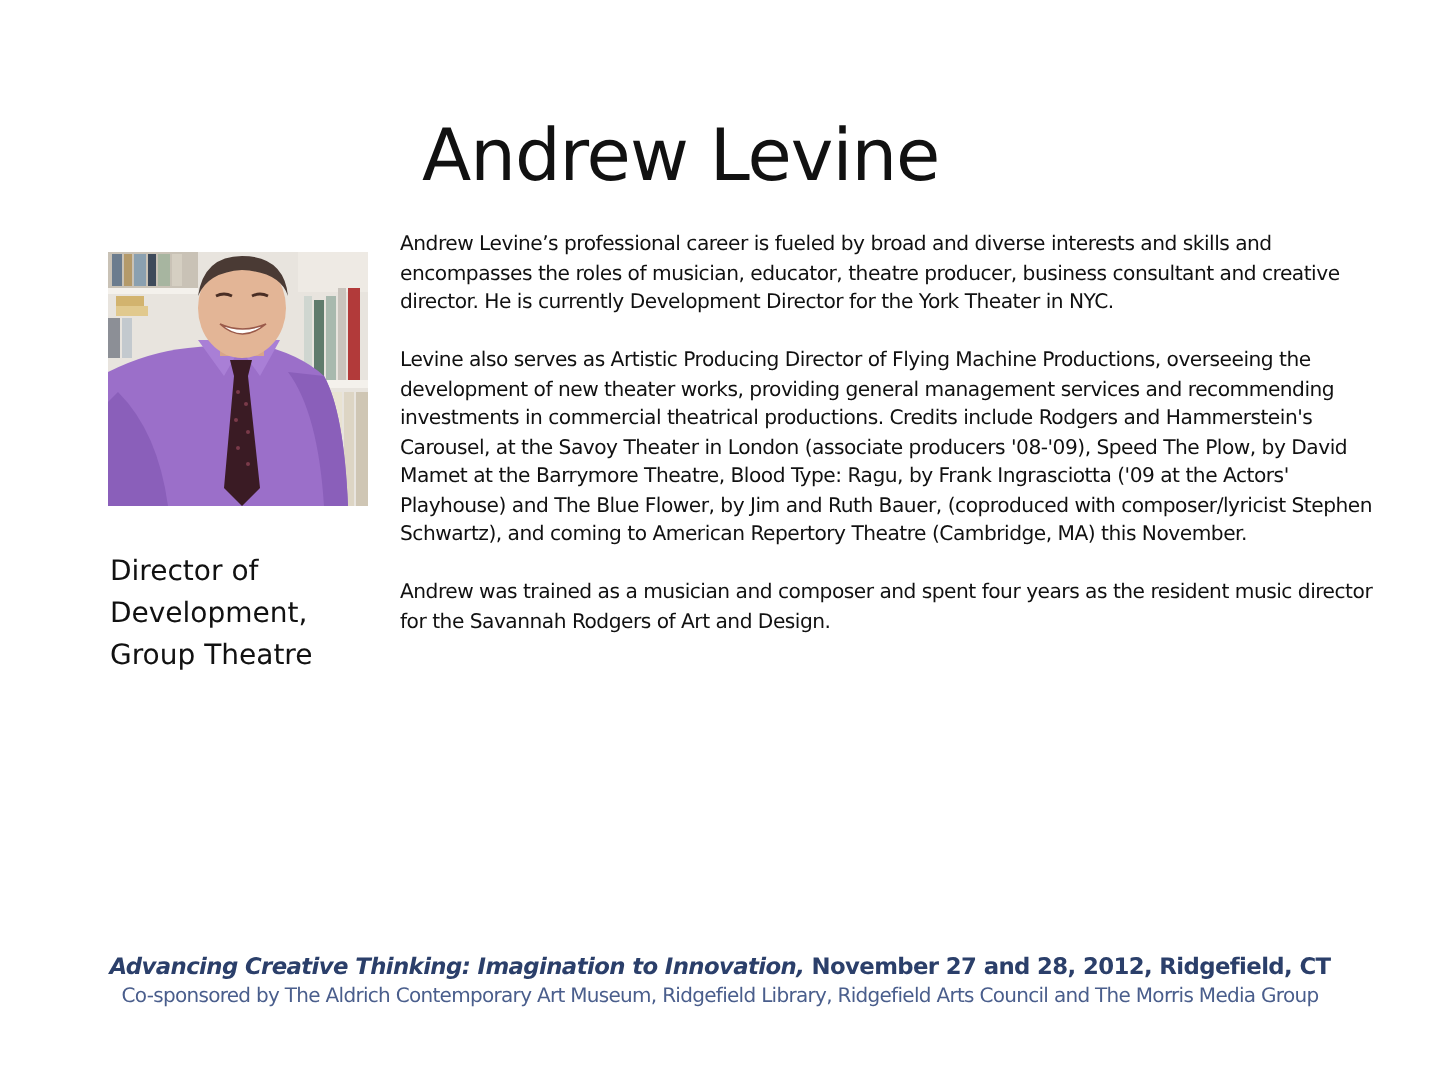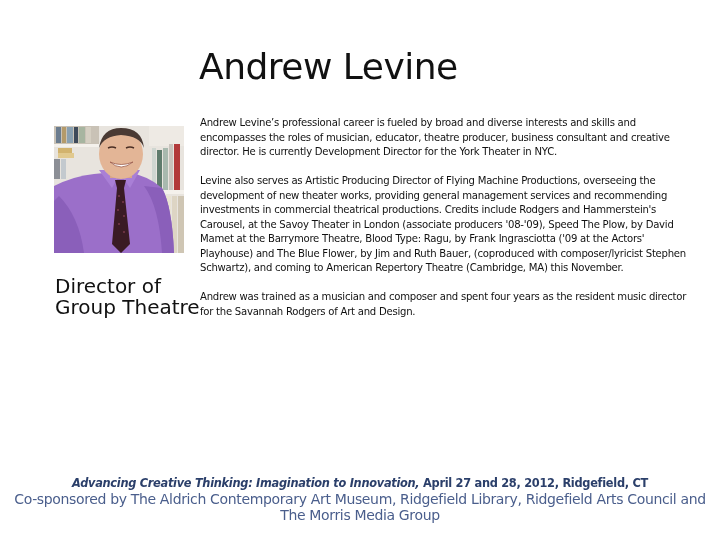--- a/index.html
+++ b/index.html
@@ -4,46 +4,46 @@
   <style>
     html, body { margin: 0; padding: 0; }
     body {
       width: 720px; height: 540px; background: #ffffff;
       position: relative; overflow: hidden;
       font-family: "Liberation Sans", sans-serif; color: #111;
     }
     .title {
       position: absolute; left: 199px; top: 40px;
       font-family: "DejaVu Sans", sans-serif; font-size: 36px; font-weight: normal;
-      letter-spacing: -0.5px; color: #111; margin: 0; line-height: 54px;
+      letter-spacing: -0.5px; color: #111; margin: 12px; line-height: 54px;
     }
     .photo {
       position: absolute; left: 54px; top: 126px; width: 130px; height: 127px;
       overflow: hidden; background: #e9e6e2;
     }
     .photo svg { display: block; }
     .caption {
       position: absolute; left: 55px; top: 276px; width: 135px;
-      font-family: "DejaVu Sans", sans-serif; font-size: 20px; line-height: 21px; color: #111;
+      font-family: "DejaVu Sans", sans-serif; font-size: 14px; line-height: 21px; color: #111;
     }
     .caption div { white-space: nowrap; }
     .bio {
       position: absolute; left: 200px; top: 116px; width: 490px;
       font-family: "DejaVu Sans", sans-serif; font-size: 10.1px; line-height: 14.5px; color: #111;
       letter-spacing: -0.25px;
     }
     .bio p { margin: 0 0 14.5px 0; }
     .footer {
       position: absolute; left: 0; top: 475px; width: 720px; text-align: center;
       font-family: "DejaVu Sans", sans-serif; color: #2b3f6a;
     }
     .footer .line1 { font-size: 11.4px; line-height: 16px; letter-spacing: -0.3px; }
     .footer .line1 em { font-weight: bold; font-style: italic; text-align: center; }
     .footer .line1 b { font-weight: bold; }
-    .footer .line2 { font-size: 14px; line-height: 16px; color: #4a5e8c; letter-spacing: -0.35px; text-align: center; }
+    .footer .line2 { font-size: 10px; line-height: 16px; color: #4a5e8c; letter-spacing: -0.35px; text-align: center; }
   </style>
 </head>
 <body>
 
 <h1 class="title">Andrew Levine</h1>
 
 <div class="photo" title="Portrait of Andrew Levine in a purple shirt and dark tie in front of bookshelves">
   <svg width="130" height="127" viewBox="0 0 130 127" xmlns="http://www.w3.org/2000/svg">
 
     <rect x="0" y="0" width="130" height="127" fill="#e8e4de"></rect>
@@ -94,25 +94,26 @@
 
     <path d="M54 22 Q58 20 62 22" stroke="#4a2e24" stroke-width="1.4" fill="none"></path>
     <path d="M72 22 Q76 20 80 22" stroke="#4a2e24" stroke-width="1.4" fill="none"></path>
 
     <path d="M56 36 Q67 46 79 36 Q67 41 56 36 Z" fill="#ffffff" stroke="#9a5a4a" stroke-width="0.8"></path>
   </svg>
 </div>
 
 <div class="caption">
   <div>Director of</div>
+  <div>Development,</div>
   <div>Group Theatre</div>
 </div>
 
 <div class="bio">
   <p>Andrew Levine’s professional career is fueled by broad and diverse interests and skills and encompasses the roles of musician, educator, theatre producer, business consultant and creative director. He is currently Development Director for the York Theater in NYC.</p>
   <p>Levine also serves as Artistic Producing Director of Flying Machine Productions, overseeing the development of new theater works, providing general management services and recommending investments in commercial theatrical productions. Credits include Rodgers and Hammerstein's Carousel, at the Savoy Theater in London (associate producers '08-'09), Speed The Plow, by David Mamet at the Barrymore Theatre, Blood Type: Ragu, by Frank Ingrasciotta ('09 at the Actors' Playhouse) and The Blue Flower, by Jim and Ruth Bauer, (coproduced with composer/lyricist Stephen Schwartz), and coming to American Repertory Theatre (Cambridge, MA) this November.</p>
   <p>Andrew was trained as a musician and composer and spent four years as the resident music director for the Savannah Rodgers of Art and Design.</p>
 </div>
 
 <div class="footer">
-  <div class="line1"><em>Advancing Creative Thinking: Imagination to Innovation,</em><b> April 27 and 28, 2012, Ridgefield, CT</b></div>
+  <div class="line1"><em>Advancing Creative Thinking: Imagination to Innovation,</em><b> November 27 and 28, 2012, Ridgefield, CT</b></div>
   <div class="line2">Co-sponsored by The Aldrich Contemporary Art Museum, Ridgefield Library, Ridgefield Arts Council and The Morris Media Group</div>
 </div>
 
 </body></html>

